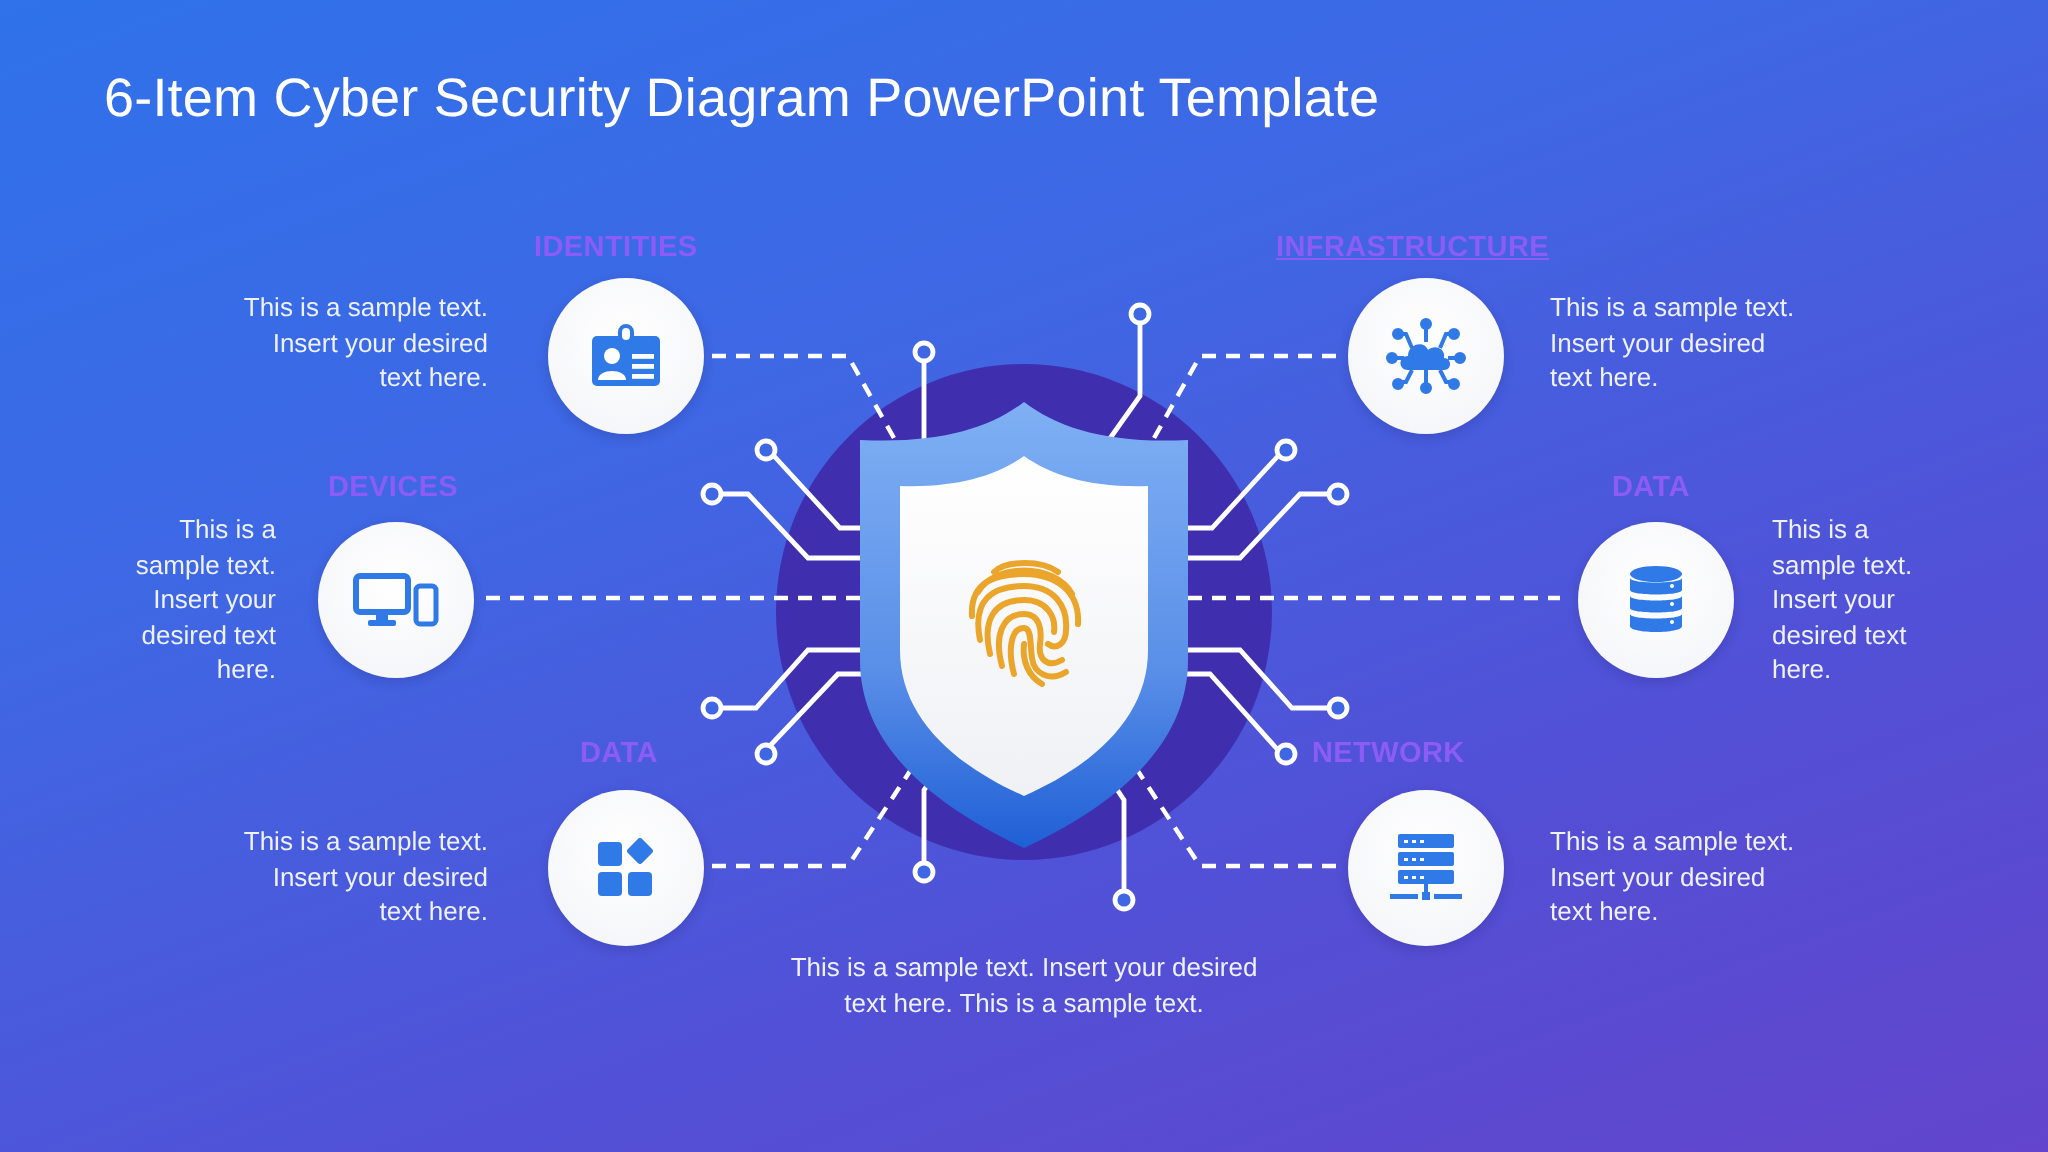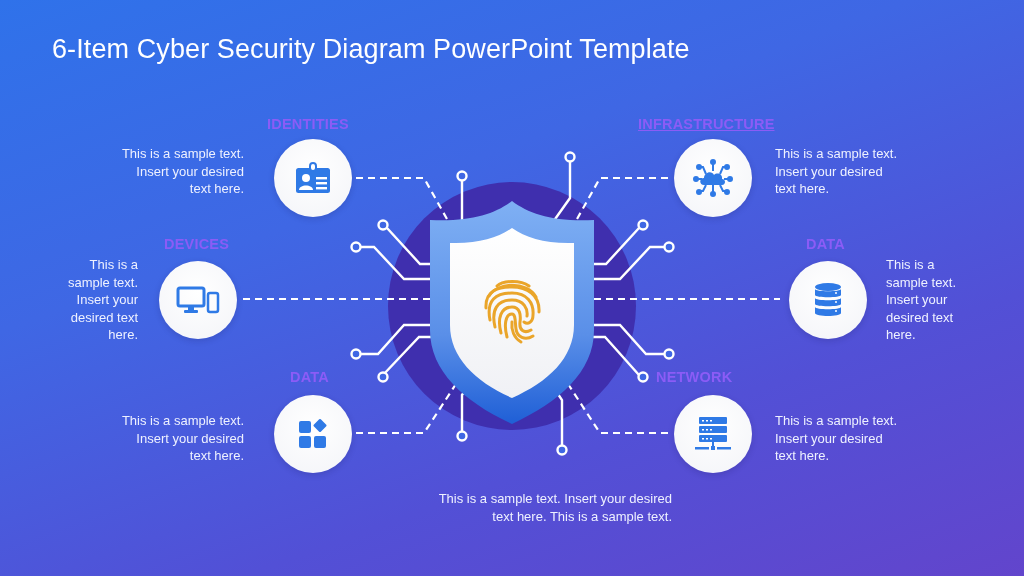--- a/index.html
+++ b/index.html
@@ -248,18 +248,18 @@
           <rect x="12" y="22" width="2" height="1.5"></rect>
           <rect x="16" y="22" width="2" height="1.5"></rect>
       </g>
       <rect x="18" y="26" width="2" height="5" fill="#2f7ae6"></rect>
       <rect x="1" y="31" width="14" height="2.5" fill="#2f7ae6"></rect>
       <rect x="23" y="31" width="14" height="2.5" fill="#2f7ae6"></rect>
       <rect x="17" y="30" width="4" height="4" fill="#2f7ae6"></rect>
     </svg>
   </div>
 
-  <div class="desc center-align" style="left:352px; top:490px; width:320px; color:#eef1ff;text-align:right;">
+  <div class="desc center-align" style="left:352px; top:475px; width:320px; color:#eef1ff;">
     <span style="white-space:pre-line;">This is a sample text. Insert your desired
 text here. This is a sample text.</span>
   </div>
 
 </div>
 
 </body></html>

